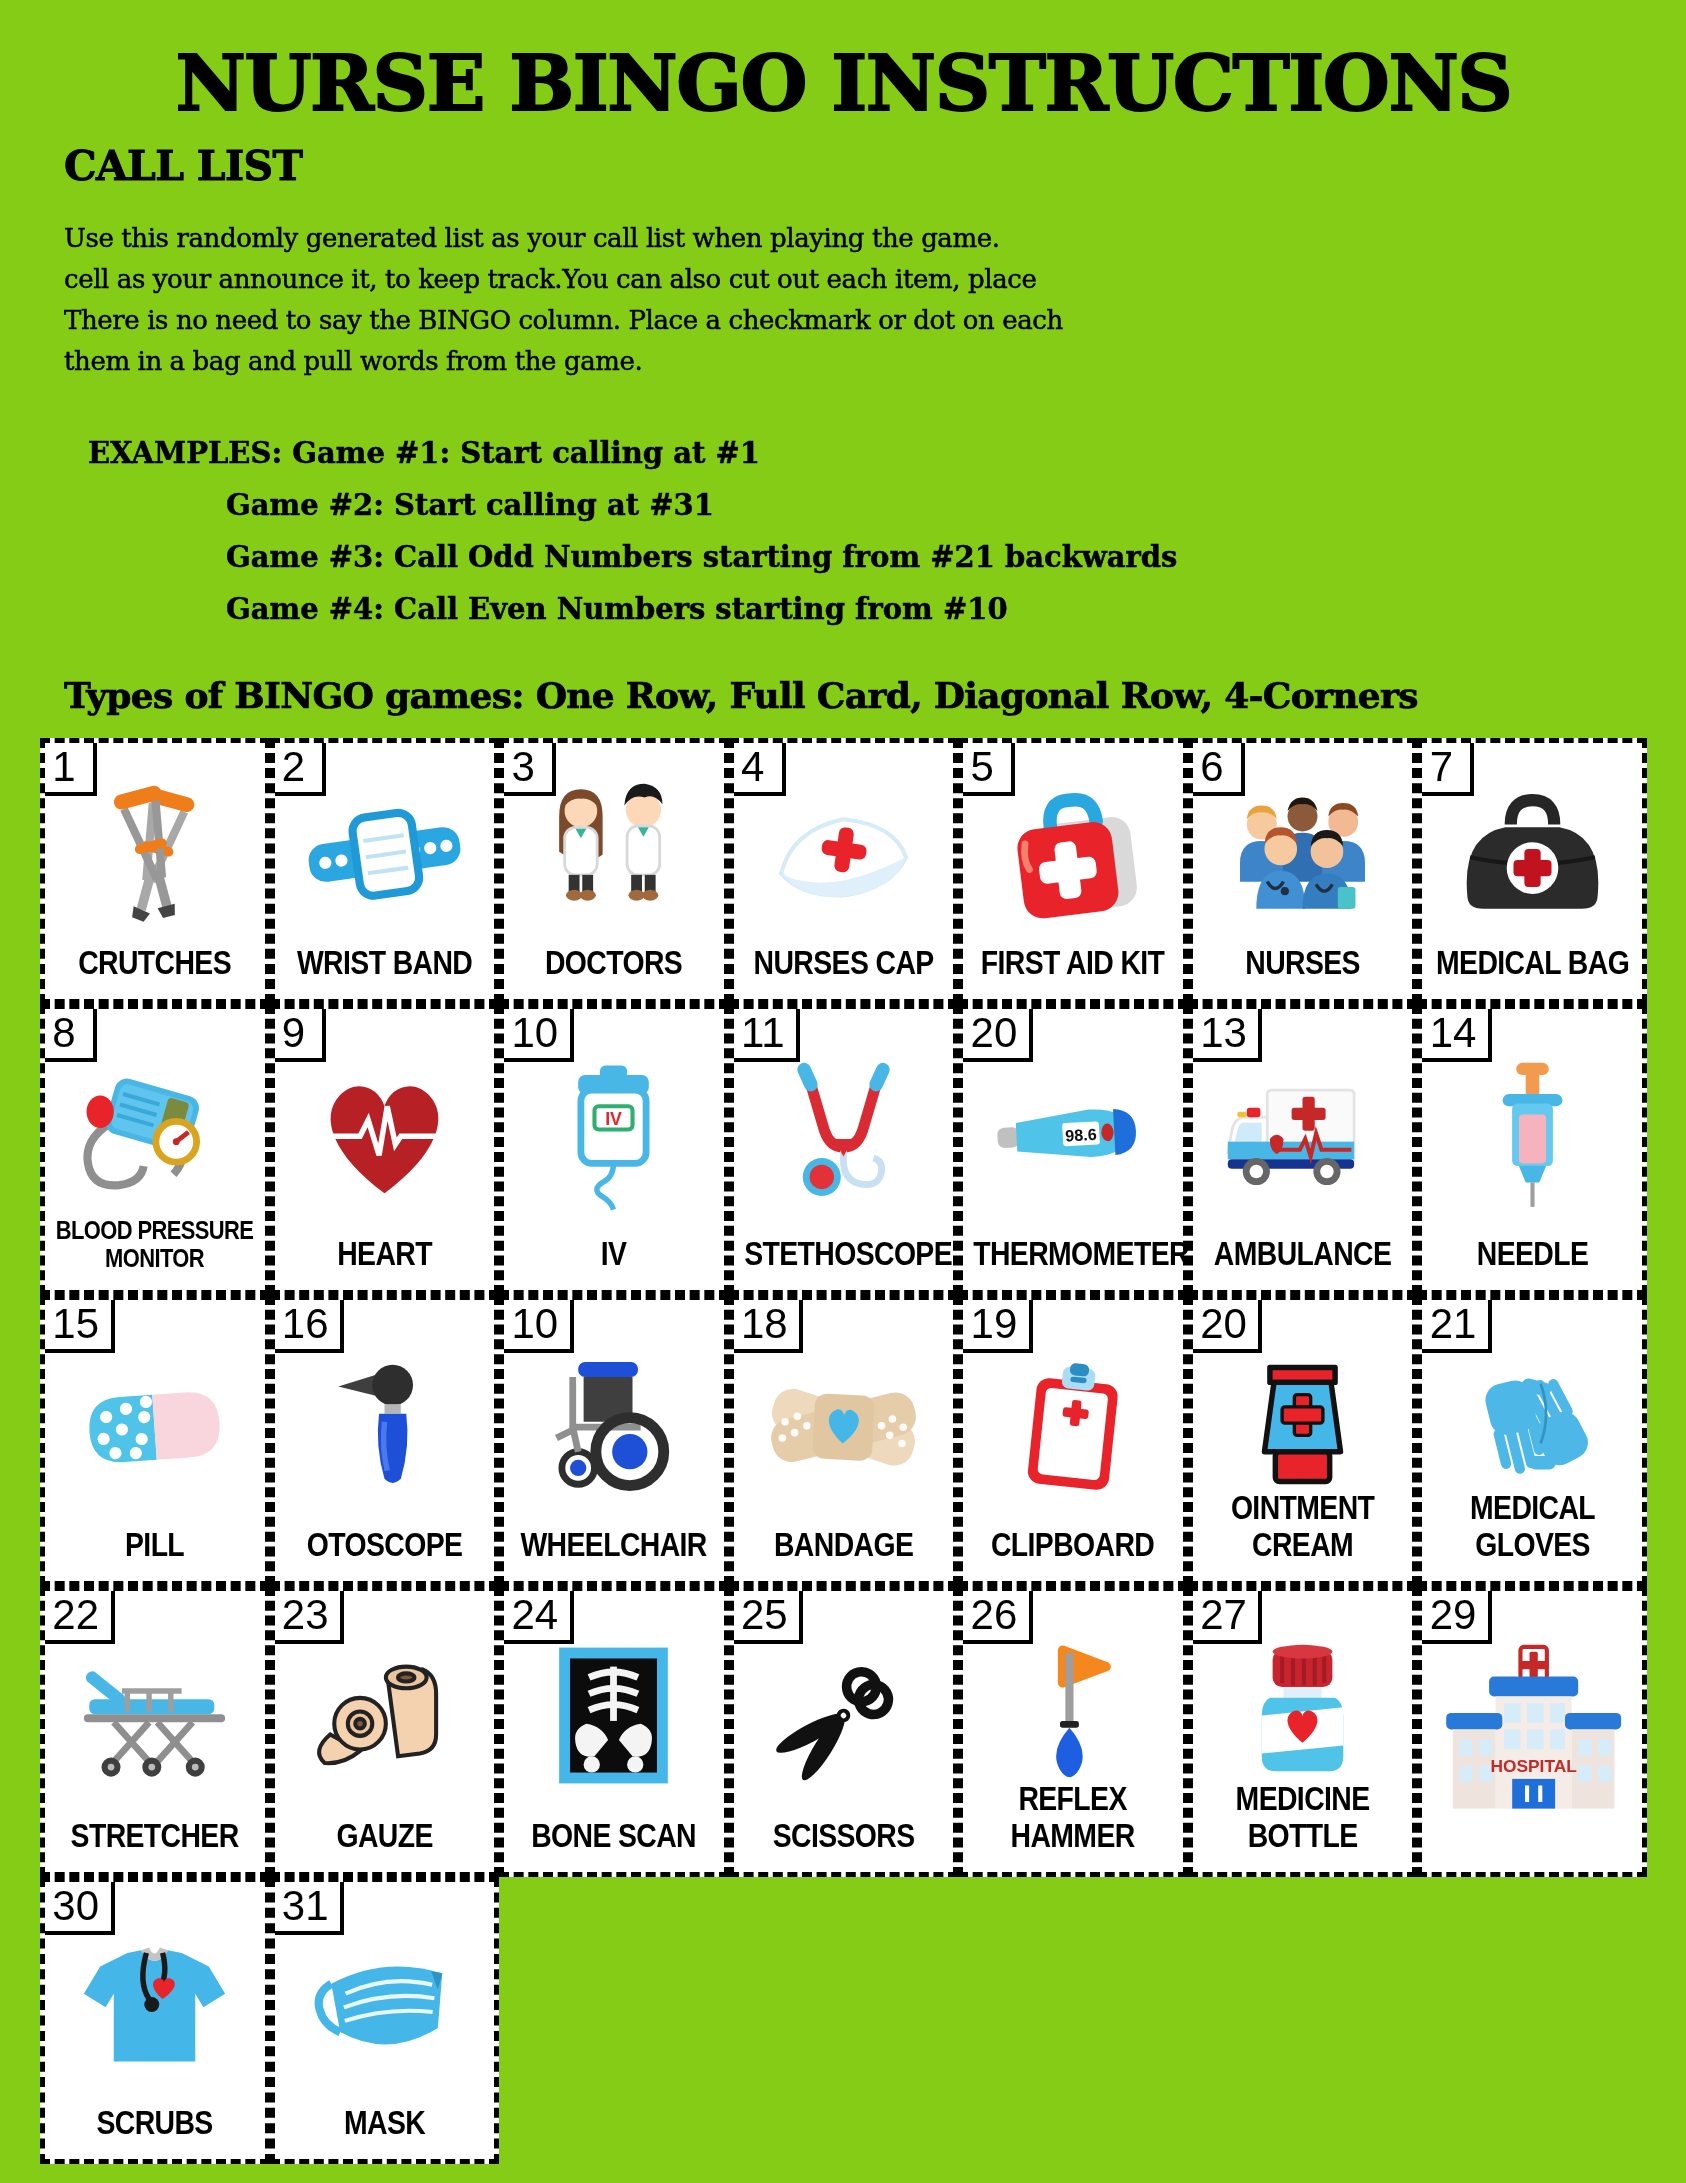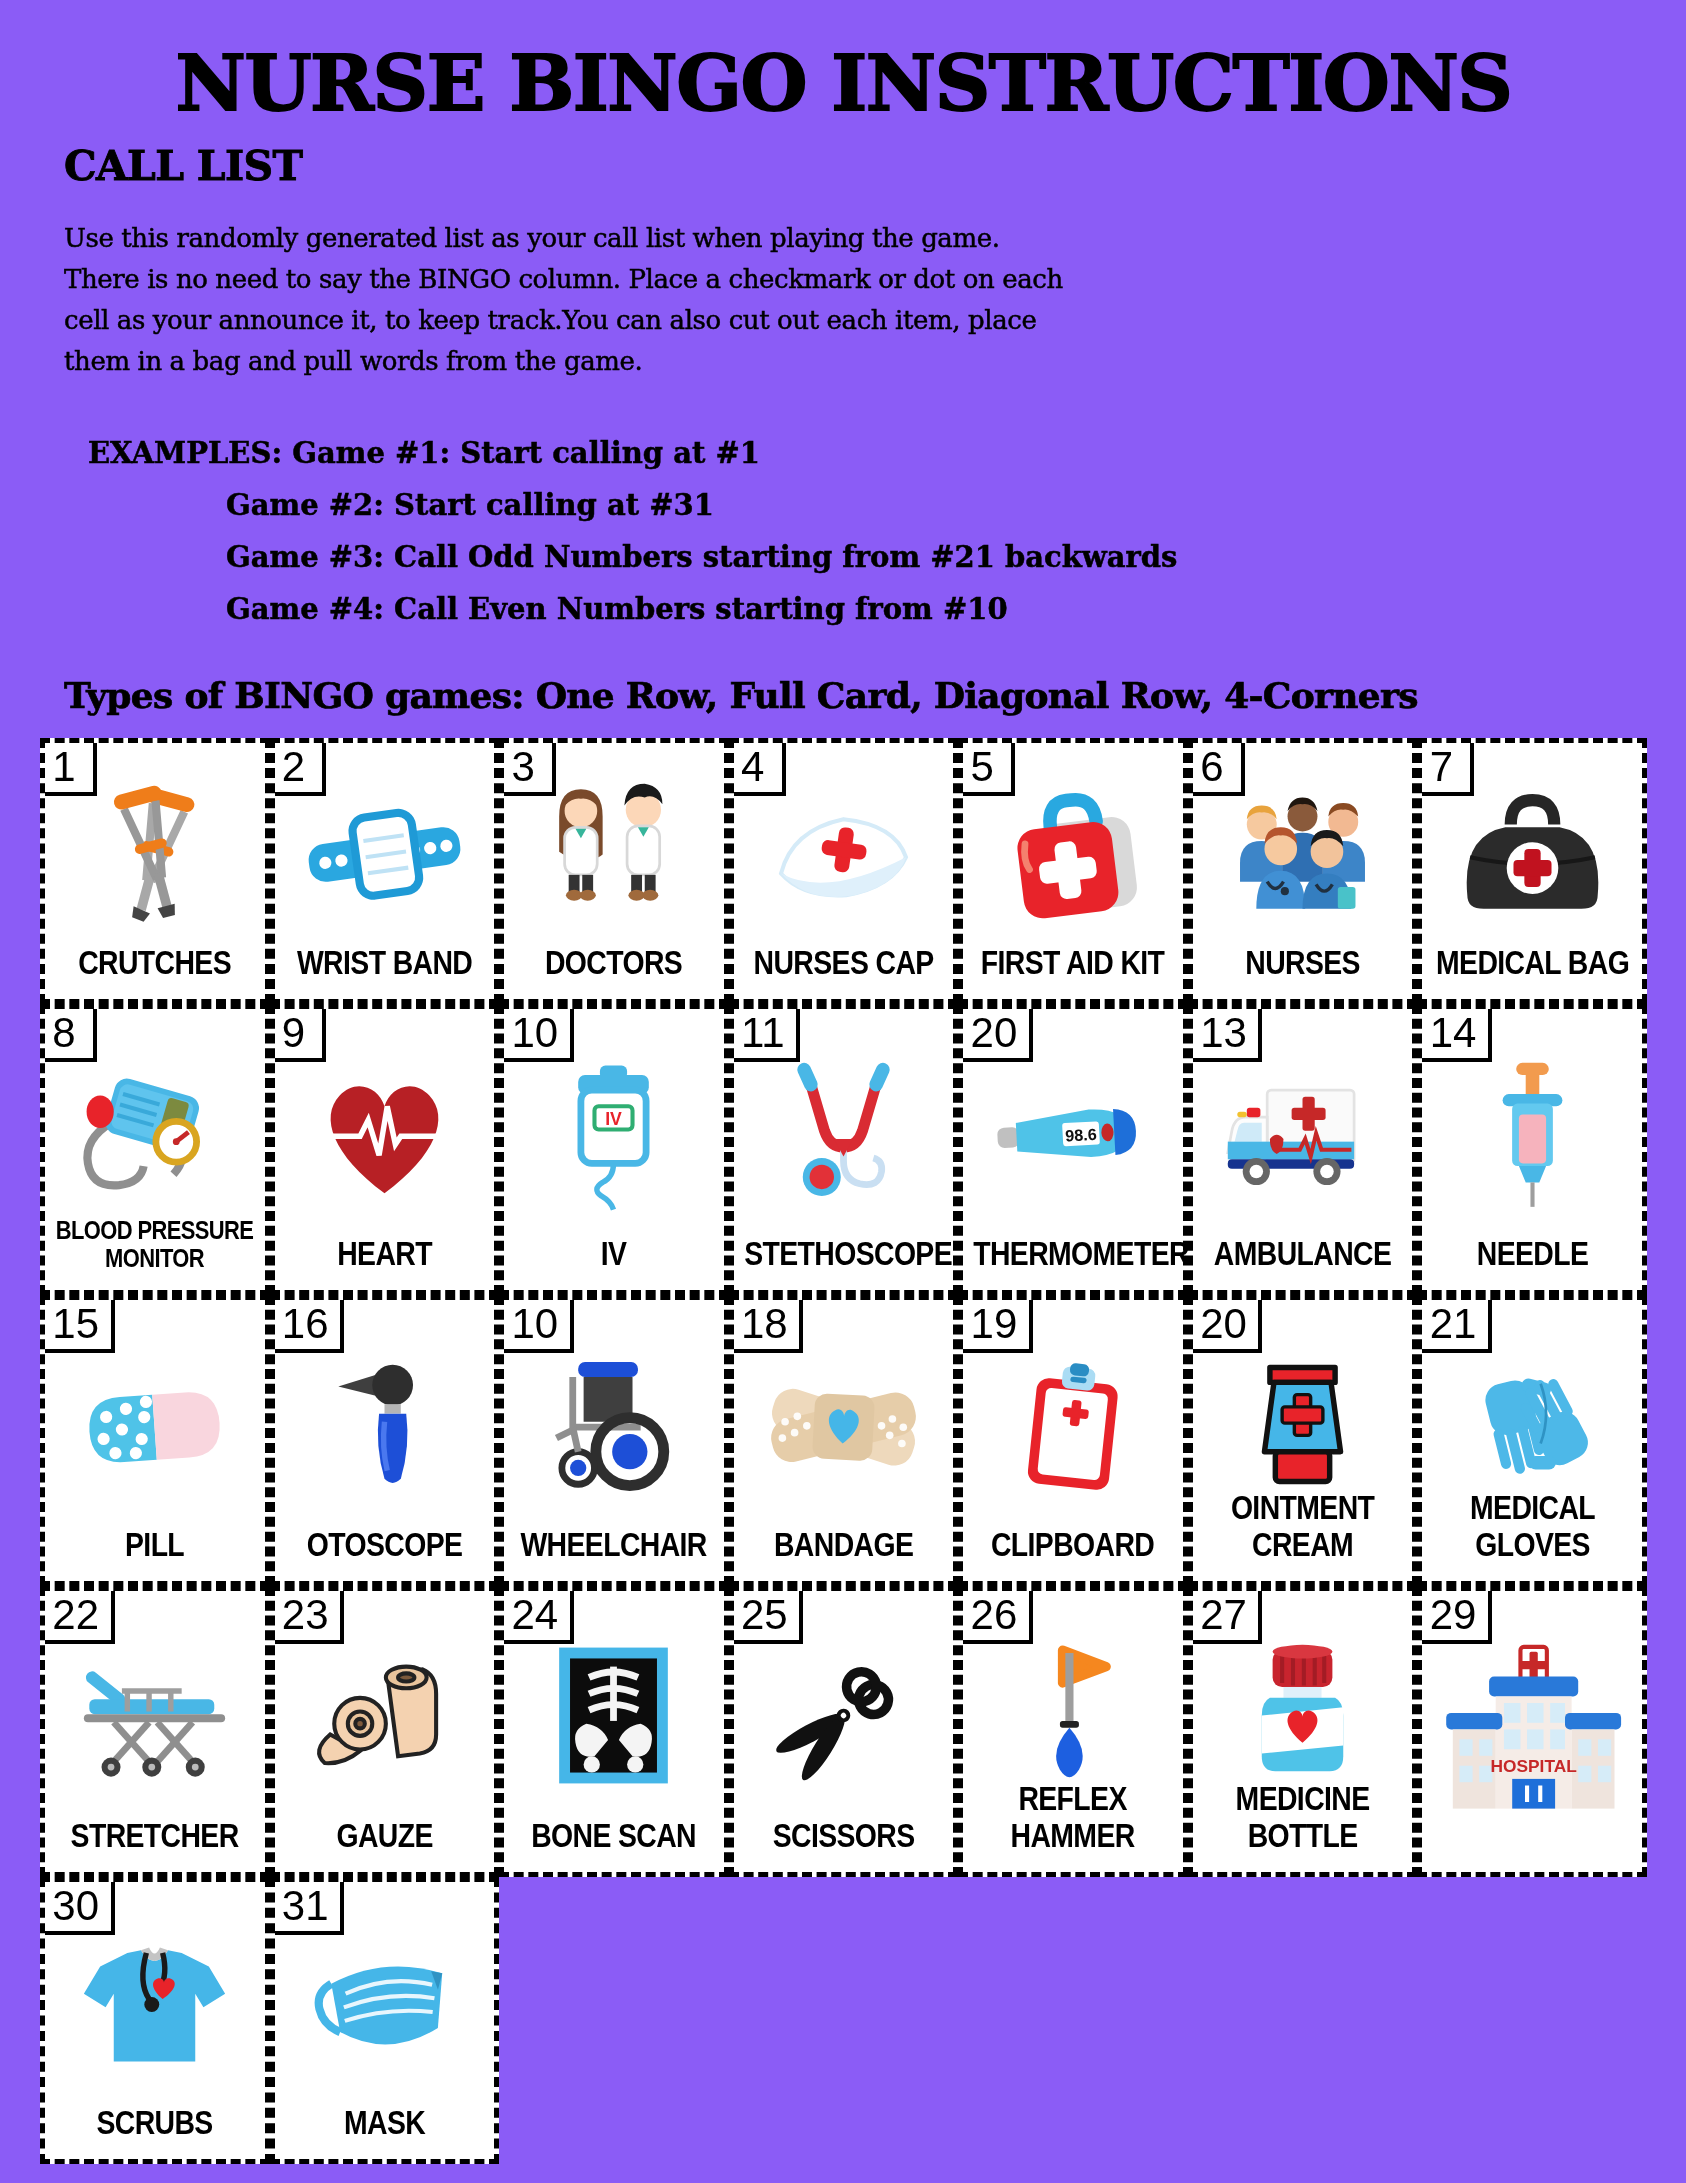--- a/index.html
+++ b/index.html
@@ -1,16 +1,16 @@
 <!DOCTYPE html>
 <html style="font-size:11.6px"><head>
 <meta charset="utf-8">
 <style>
   html,body{margin:0;padding:0;background:#fff;}
-  .page{position:relative;width:1687px;height:2183px;background:#8b5cf6;color:#000;
+  .page{position:relative;width:1687px;height:2183px;background:#84cc16;color:#000;
         font-family:"DejaVu Serif",serif;overflow:hidden;}
   .title{margin:39px 0 0 0;text-align:center;font-size:77px;font-weight:bold;
          letter-spacing:-1.5px;line-height:1.15;-webkit-text-stroke:1.8px #000;}
   .call-heading{margin:14.6px 0 0 64px;font-size:41px;font-weight:bold;
          letter-spacing:-0.7px;-webkit-text-stroke:0.9px #000;}
   .intro{margin:28px 0 0 64px;font-size:26px;font-weight:normal;line-height:41px;
          letter-spacing:-0.4px;-webkit-text-stroke:0.5px #000;}
   .examples{margin:45px 0 0 88px;font-size:29px;font-weight:bold;line-height:52px;
          -webkit-text-stroke:0.5px #000;}
   .examples .indent{margin-left:138px;}
@@ -35,22 +35,22 @@
   .cell-label.small{font-size:25.5px;}
 </style>
 </head>
 <body>
 
 <div class="page">
   <div class="title">NURSE BINGO INSTRUCTIONS</div>
   <div class="call-heading">CALL LIST</div>
   <div class="intro">
     <div>Use this randomly generated list as your call list when playing the game.</div>
+    <div>cell as your announce it, to keep track.You can also cut out each item, place</div>
     <div>There is no need to say the BINGO column. Place a checkmark or dot on each</div>
-    <div>cell as your announce it, to keep track.You can also cut out each item, place</div>
     <div>them in a bag and pull words from the game.</div>
   </div>
   <div class="examples">
     <div>EXAMPLES: Game #1: Start calling at #1</div>
     <div class="indent">Game #2: Start calling at #31</div>
     <div class="indent">Game #3: Call Odd Numbers starting from #21 backwards</div>
     <div class="indent">Game #4: Call Even Numbers starting from #10</div>
   </div>
   <div class="types">Types of BINGO games: One Row, Full Card, Diagonal Row, 4-Corners</div>
   <div class="grid">

